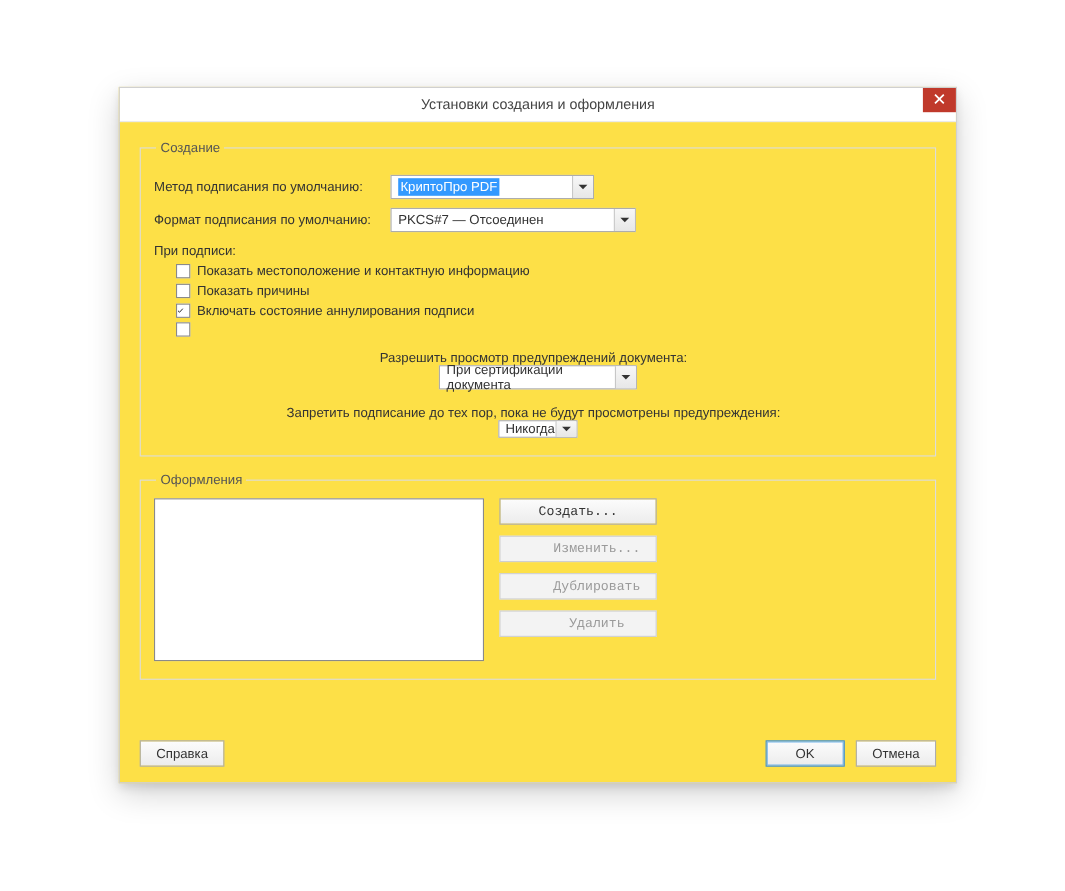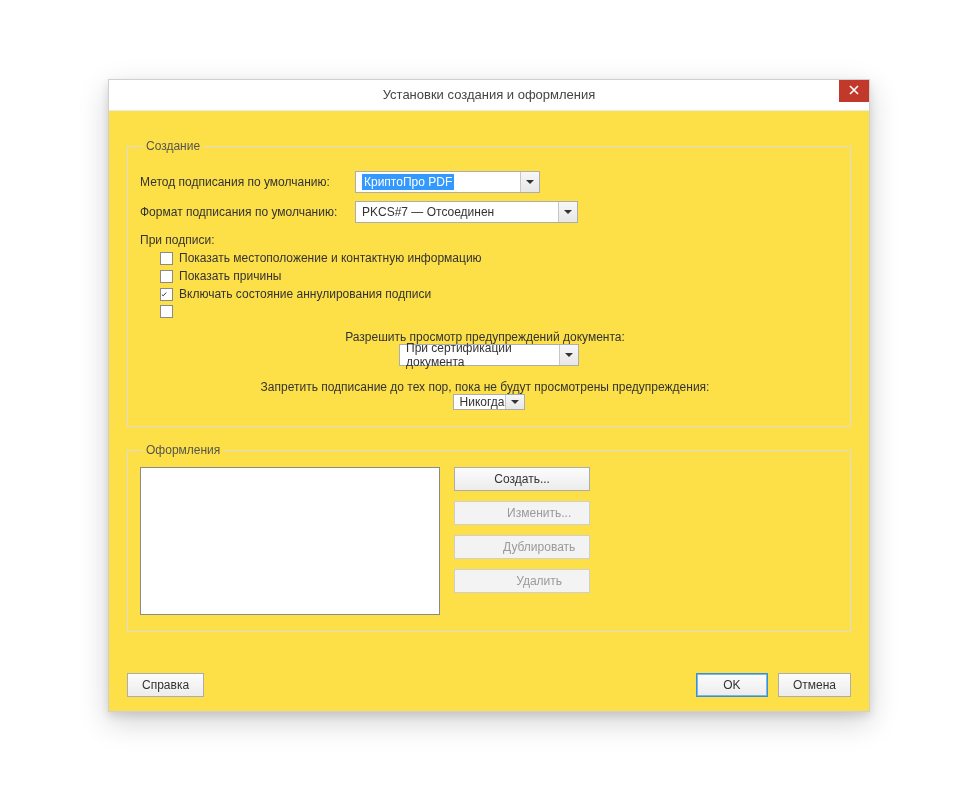--- a/index.html
+++ b/index.html
@@ -50,21 +50,21 @@
     align-items: center;
     justify-content: center;
     cursor: pointer;
   }
   .close-btn svg { width: 10px; height: 10px; }
   .content {
     padding: 12px 18px 14px 18px;
   }
   fieldset.grp {
     border: 1px solid #dcdcdc;
-    margin: 16px 0 14px 0;
+    margin: 4px 0 14px 0;
     padding: 10px 12px 16px 12px;
     position: relative;
   }
   fieldset.grp > legend {
     font-size: 12px;
     color: #555;
     padding: 0 4px;
     margin-left: 2px;
   }
   .row {
@@ -141,20 +141,21 @@
   .row-wide {
     display: flex;
     align-items: center;
     margin: 12px 0 0 0;
     flex-direction: column;
   }
   .row-wide .lbl2 { margin-right: 8px; }
   .appearances {
     display: flex;
     gap: 14px;
+    font-family: Liberation Mono, monospace;
   }
   .listbox {
     width: 300px;
     height: 148px;
     border: 1px solid #8a8a8a;
     background: #fff;
     box-sizing: border-box;
   }
   .btn-col {
     display: flex;

